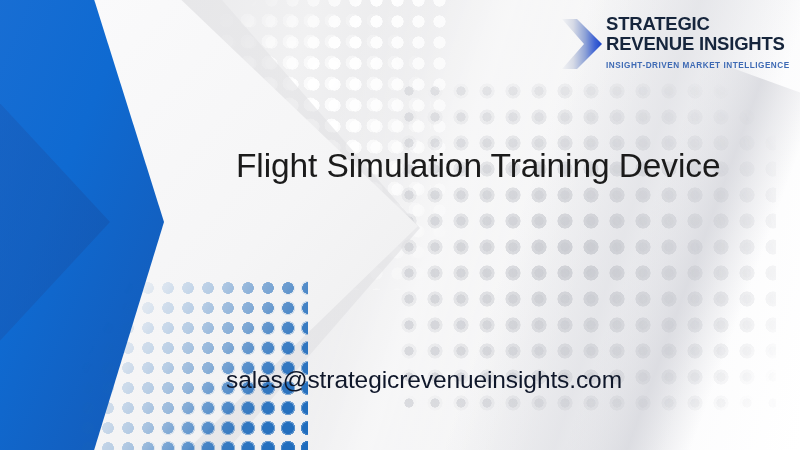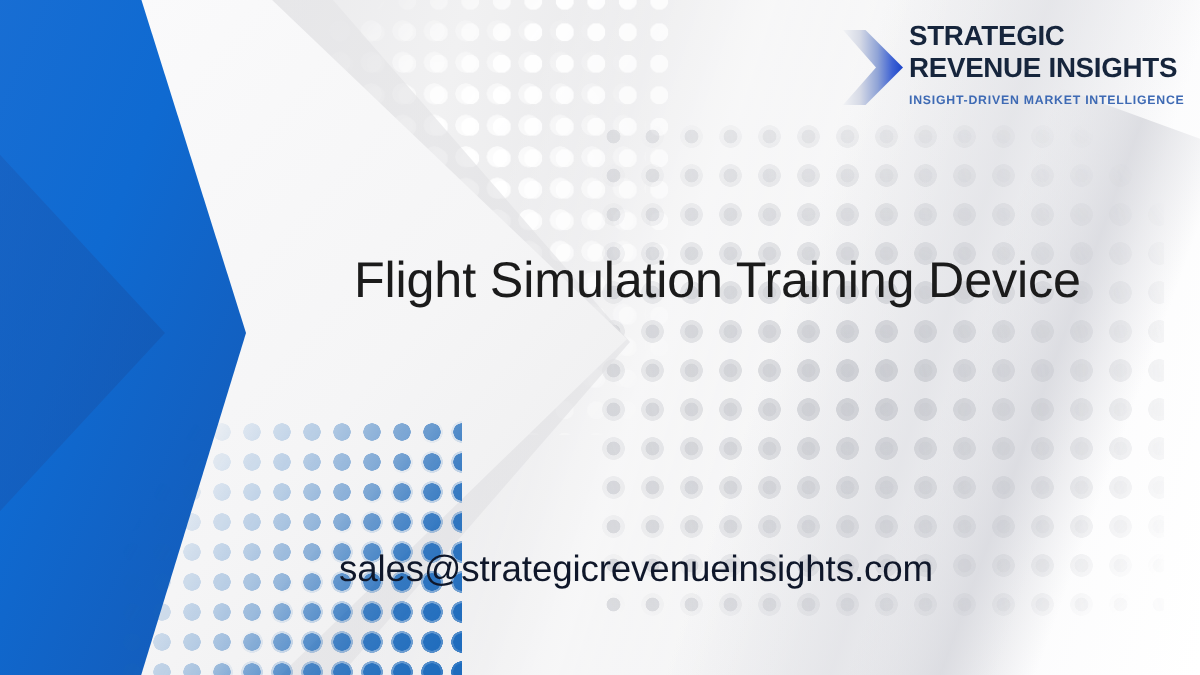--- a/index.html
+++ b/index.html
@@ -161,21 +161,20 @@
   
   .title {
     position: absolute;
     left: 236px;
     top: 147px;
     font-size: 33.5px;
     color: #1b1b1b;
     font-weight: normal;
     letter-spacing: -0.1px;
     white-space: nowrap;
-    margin-top: 22px;
   }
   .email {
     position: absolute;
     left: 226px;
     top: 366px;
     font-size: 24.5px;
     color: #0f172a;
     font-weight: normal;
     letter-spacing: -0.1px;
     white-space: nowrap;

